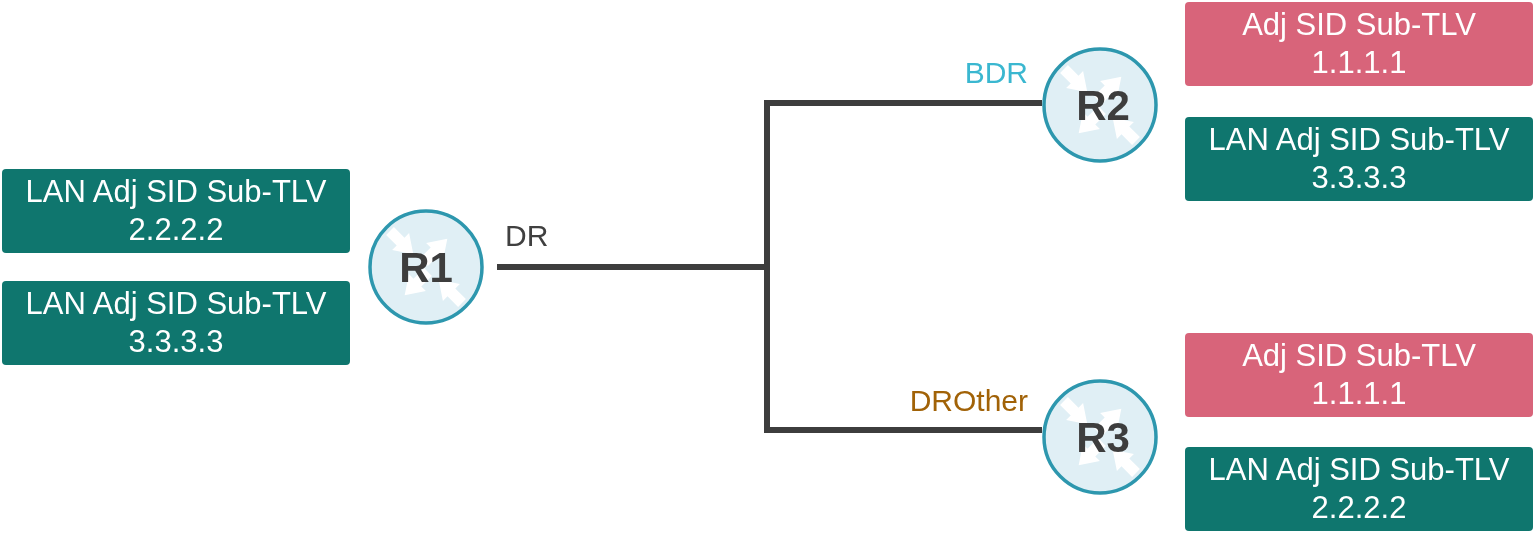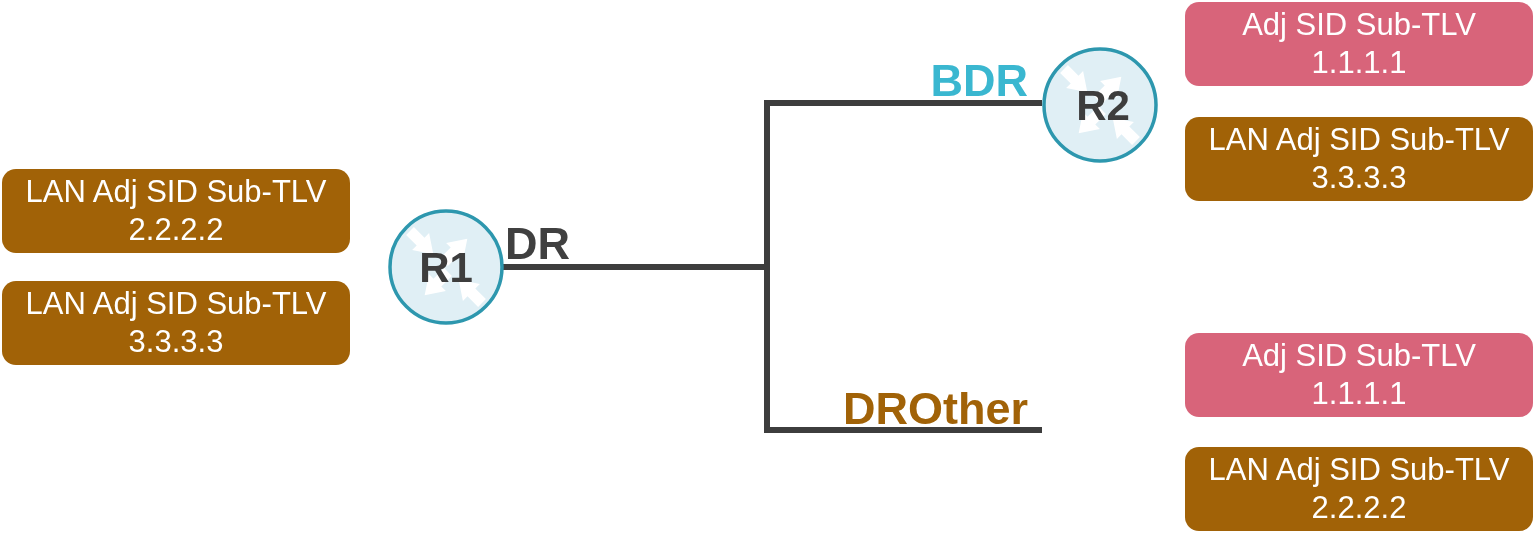--- a/index.html
+++ b/index.html
@@ -21,52 +21,52 @@
 
   
   .router { position: absolute; width: 120px; height: 120px; }
   .router svg { display: block; width: 120px; height: 120px; }
   .router text {
     font-family: "Liberation Sans", sans-serif;
     font-weight: bold;
     font-size: 42px;
     fill: #3d3d3d;
   }
-  .router-r1 { left: 386px; top: 207px; text-decoration: underline; }
+  .router-r1 { left: 366px; top: 207px; text-decoration: underline; }
   .router-r2 { left: 1040px; top: 45px; }
   .router-r3 { left: 1040px; top: 377px; }
 
   
   .role {
     position: absolute;
-    font-weight: bold;
-    font-size: 45px;
+    font-weight: normal;
+    font-size: 30px;
     line-height: 1;
     white-space: nowrap;
   }
   .role-dr      { left: 505px; top: 221px; color: #404040; }
   .role-bdr     { left: 828px; top: 58px;  width: 200px; text-align: right; color: #3ab7d0; }
   .role-drother { left: 828px; top: 386px; width: 200px; text-align: right; color: #a16207; }
 
   
   .badge {
     position: absolute;
     width: 348px;
     height: 84px;
-    border-radius: 14px;
+    border-radius: 4px;
     color: #ffffff;
     display: flex;
     flex-direction: column;
     justify-content: center;
     align-items: center;
     text-align: center;
     font-size: 31px;
     line-height: 38px;
   }
-  .badge-teal { background: #a16207; }
+  .badge-teal { background: #0f766e; }
   .badge-red  { background: #d8647a; }
   .badge-r1-1 { left: 2px;    top: 169px; }
   .badge-r1-2 { left: 2px;    top: 281px; }
   .badge-r2-1 { left: 1185px; top: 2px;   }
   .badge-r2-2 { left: 1185px; top: 117px; }
   .badge-r3-1 { left: 1185px; top: 333px; }
   .badge-r3-2 { left: 1185px; top: 447px; }
 </style>
 </head>
 <body>
@@ -99,20 +99,32 @@
         <path d="M0 -5.5 L15 -5.5 L15 -12 L33 0 L15 12 L15 5.5 L0 5.5 Z" transform="translate(24,24) rotate(45)"></path>
         <path d="M0 -5.5 L15 -5.5 L15 -12 L33 0 L15 12 L15 5.5 L0 5.5 Z" transform="translate(58,55) rotate(-45)"></path>
         <path d="M0 -5.5 L15 -5.5 L15 -12 L33 0 L15 12 L15 5.5 L0 5.5 Z" transform="translate(62,65) rotate(135)"></path>
         <path d="M0 -5.5 L15 -5.5 L15 -12 L33 0 L15 12 L15 5.5 L0 5.5 Z" transform="translate(96,96) rotate(-135)"></path>
       </g>
       <text x="63" y="75" text-anchor="middle">R2</text>
     </svg>
   </div>
   <div class="role role-bdr">BDR</div>
 
+  <div class="router router-r3">
+    <svg viewBox="0 0 120 120">
+      <circle cx="60" cy="60" r="56" fill="#e0eff5" stroke="#2d97ae" stroke-width="3.5"></circle>
+      <g fill="#ffffff">
+        <path d="M0 -5.5 L15 -5.5 L15 -12 L33 0 L15 12 L15 5.5 L0 5.5 Z" transform="translate(24,24) rotate(45)"></path>
+        <path d="M0 -5.5 L15 -5.5 L15 -12 L33 0 L15 12 L15 5.5 L0 5.5 Z" transform="translate(58,55) rotate(-45)"></path>
+        <path d="M0 -5.5 L15 -5.5 L15 -12 L33 0 L15 12 L15 5.5 L0 5.5 Z" transform="translate(62,65) rotate(135)"></path>
+        <path d="M0 -5.5 L15 -5.5 L15 -12 L33 0 L15 12 L15 5.5 L0 5.5 Z" transform="translate(96,96) rotate(-135)"></path>
+      </g>
+      <text x="63" y="75" text-anchor="middle">R3</text>
+    </svg>
+  </div>
   <div class="role role-drother">DROther</div>
 
   <div class="badge badge-teal badge-r1-1">
     <span>LAN Adj SID Sub-TLV</span>
     <span>2.2.2.2</span>
   </div>
   <div class="badge badge-teal badge-r1-2">
     <span>LAN Adj SID Sub-TLV</span>
     <span>3.3.3.3</span>
   </div>

